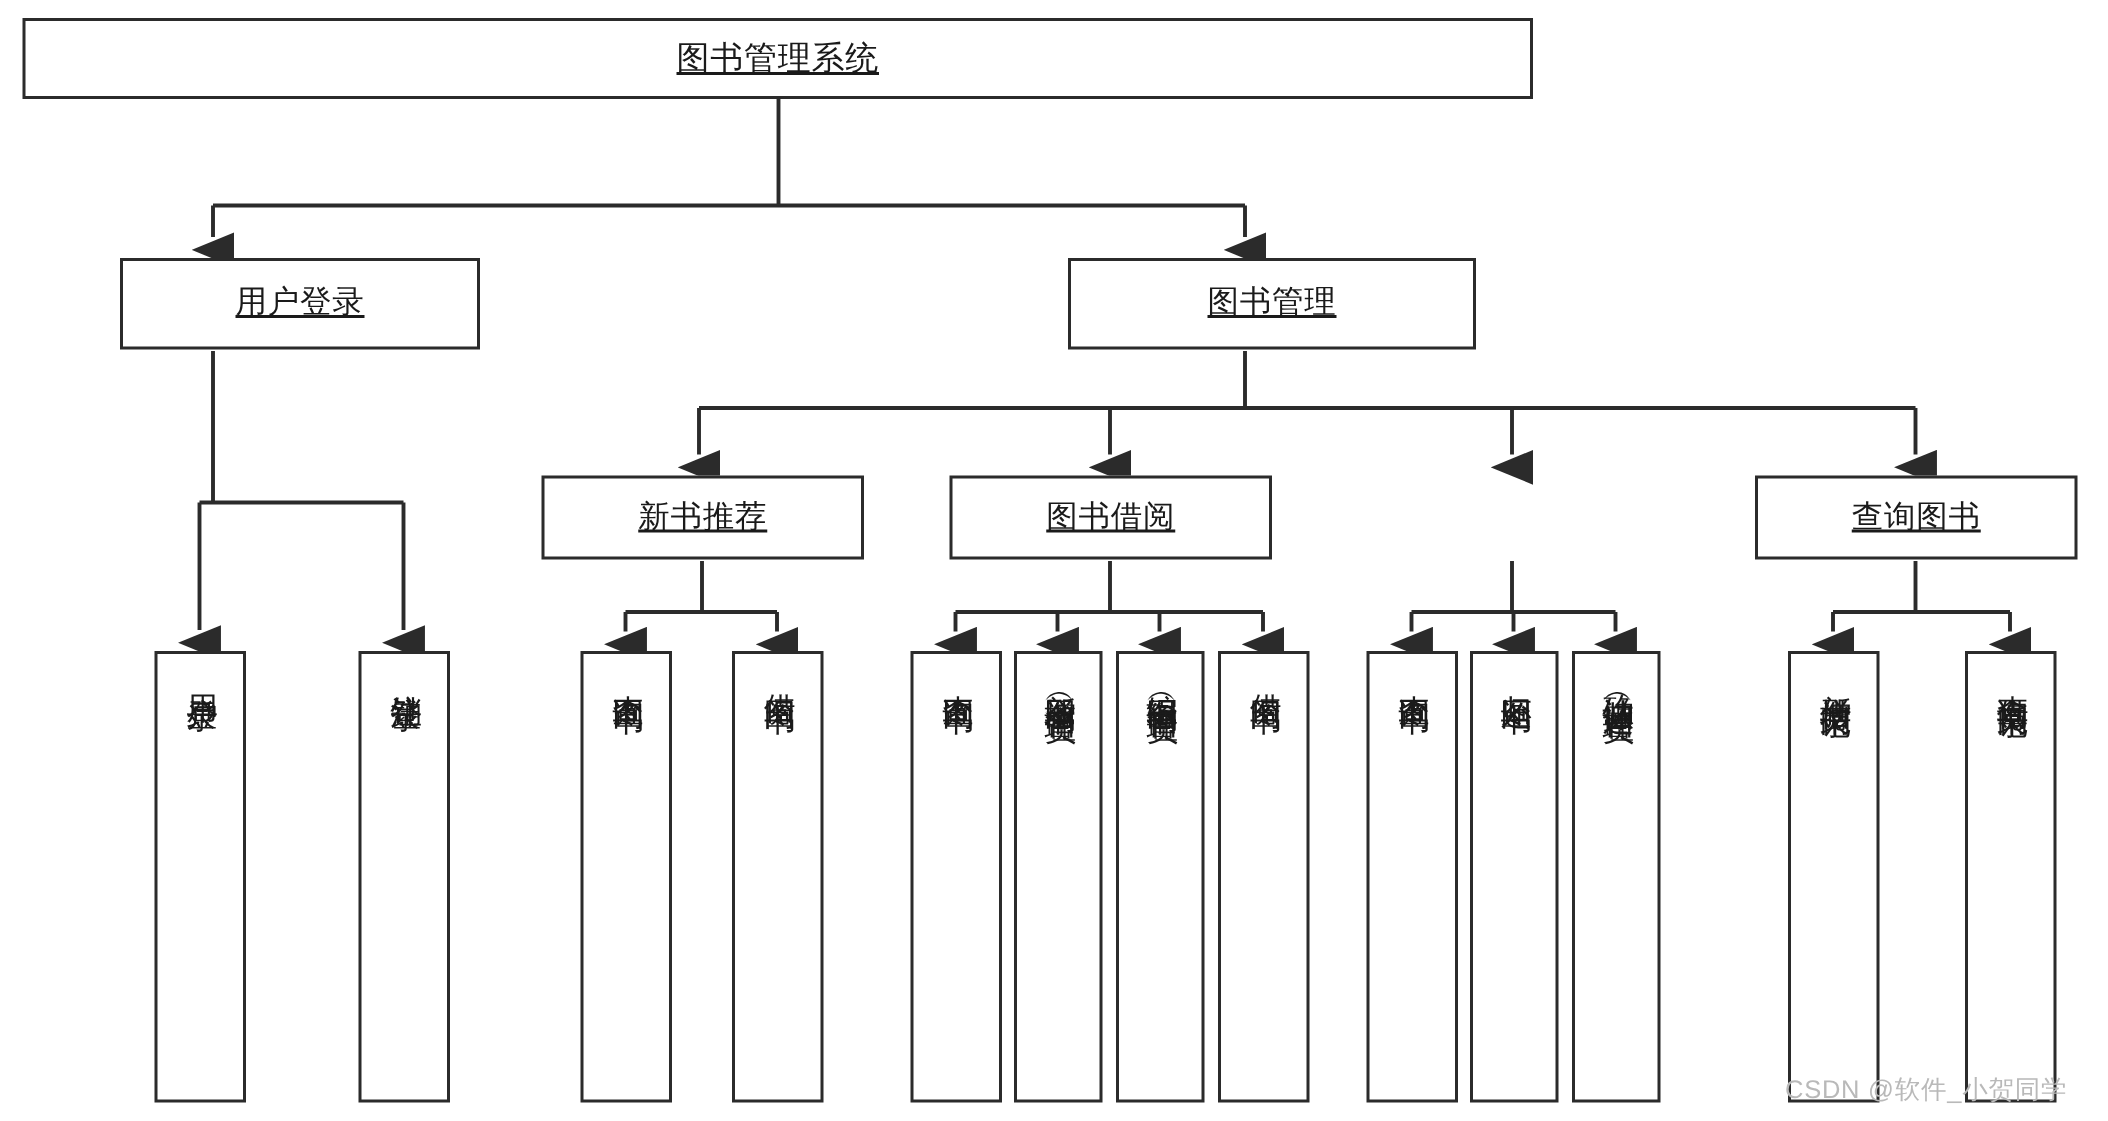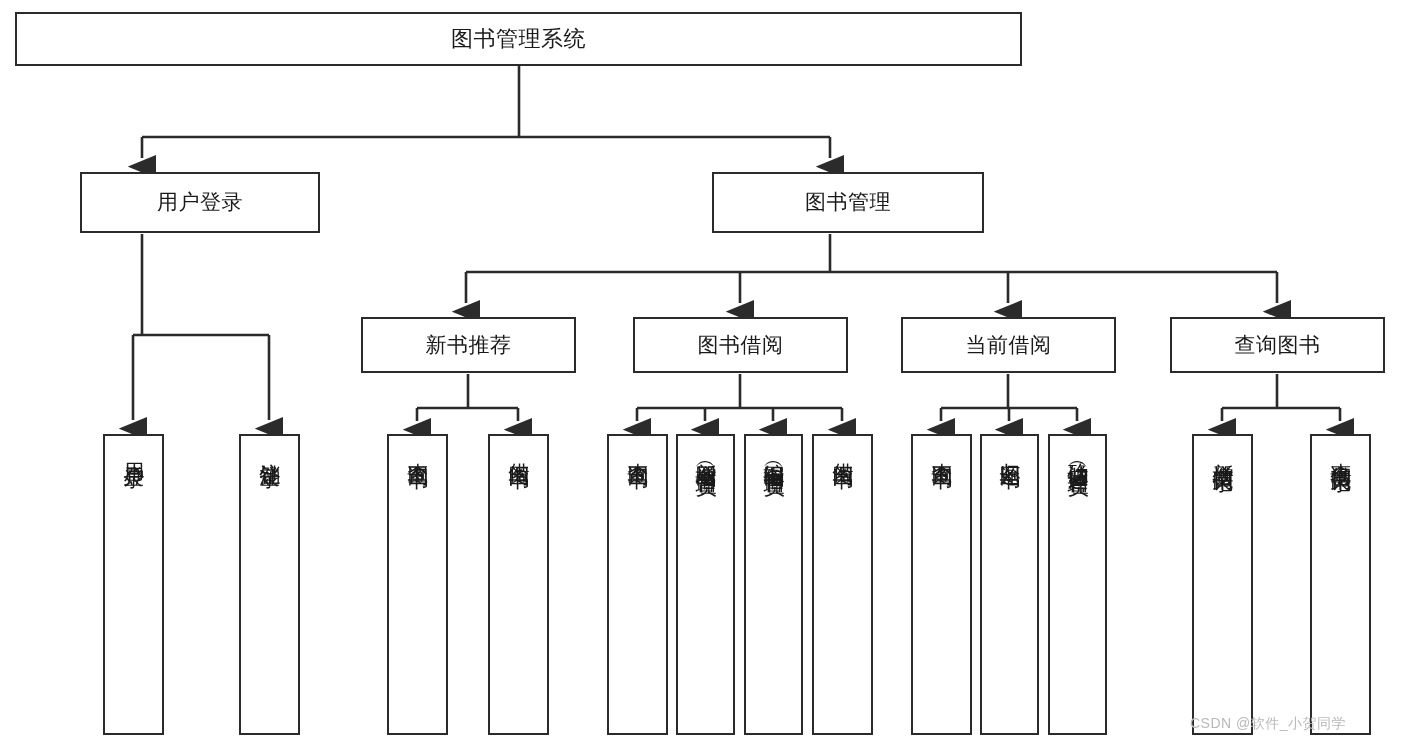--- a/index.html
+++ b/index.html
@@ -36,38 +36,39 @@
     justify-content: center;
     text-align: center;
   }
   .node .label {
     display: block;
     line-height: 1.18;
     letter-spacing: 0.5px;
   }
   .node.horiz .label {
     font-size: 21px;
+    text-decoration: underline;
   }
   .node.root .label {
     font-size: 22px;
   }
   .node.vert {
     align-items: flex-start;
     padding-top: 10px;
   }
   .node.vert .label {
     writing-mode: vertical-rl;
     text-orientation: upright;
     font-size: 21px;
     letter-spacing: 2px;
     white-space: nowrap;
   }
   .watermark {
     position: absolute;
-    font-size: 14px;
+    font-size: 17px;
     color: #b9b9b9;
     white-space: nowrap;
     letter-spacing: 0.5px;
   }
 </style>
 </head>
 <body>
 
 <div id="stage">
 
@@ -134,23 +135,20 @@
   </div>
 
   <div class="node horiz" style="left:361px; top:317px; width:215px; height:56px;">
     <span class="label">新书推荐</span>
   </div>
 
   <div class="node horiz" style="left:633px; top:317px; width:215px; height:56px;">
     <span class="label">图书借阅</span>
   </div>
 
-  <div class="node horiz" style="left:901px; top:317px; width:215px; height:56px;">
-    <span class="label">当前借阅</span>
-  </div>
 
   <div class="node horiz" style="left:1170px; top:317px; width:215px; height:56px;">
     <span class="label">查询图书</span>
   </div>
 
   <div class="node vert" style="left:103px; top:434px; width:61px; height:301px;">
     <span class="label">用户登录</span>
   </div>
 
   <div class="node vert" style="left:239px; top:434px; width:61px; height:301px;">

